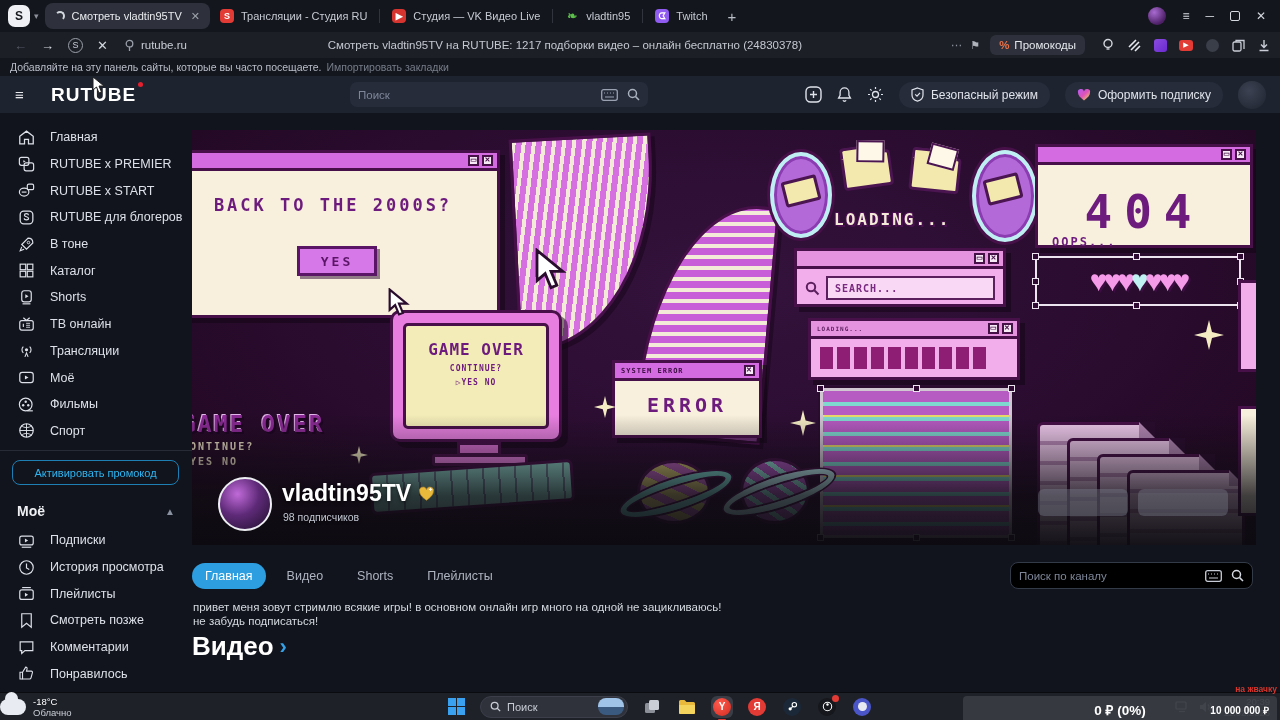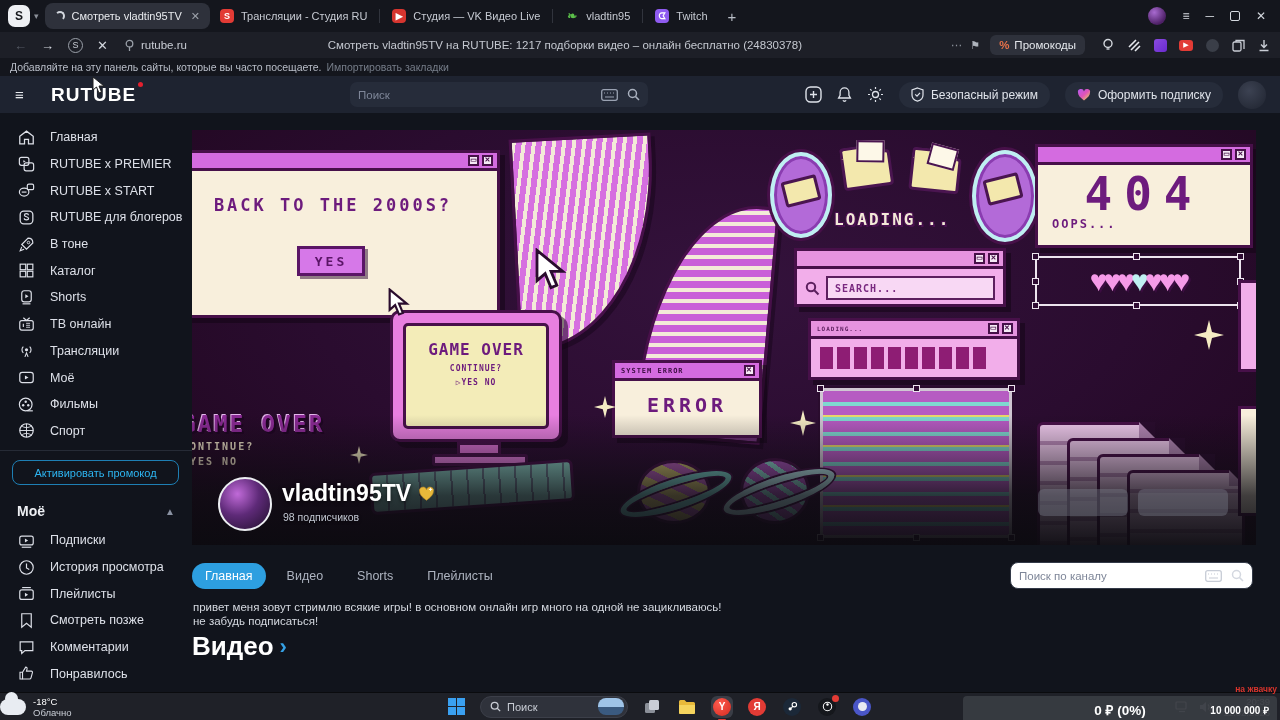--- a/index.html
+++ b/index.html
@@ -74,21 +74,21 @@
   .bw { position:absolute; border:3px solid #471049; background:#f8efdc; box-shadow:5px 5px 0 rgba(15,3,18,.5); }
   .bw-title { height:18px; background:#d46be0; border-bottom:3px solid #471049; display:flex; align-items:center; justify-content:flex-end; gap:3px; padding:0 4px; }
   .bw-title.lefttxt { justify-content:space-between; padding-left:6px; }
   .bw-btn { width:11px; height:11px; background:#f5eaf6; border:2px solid #471049; color:#471049; font-size:7px; line-height:6px; text-align:center; font-weight:bold; }
   .bw-pink { background:#f2aeea; }
   .bw-pink .bw-title { background:#e693df; }
   .purple-txt { color:#6d1b7d; }
 
   .w2000 { left:-26px; top:20px; width:334px; height:168px; }
   .w2000 .msg { text-align:center; margin-top:24px; font-size:17px; letter-spacing:3px; }
-  .yes-btn { position:absolute; left:128px; top:93px; width:68px; height:30px; background:#d678e8; border:3px solid #5a1566; box-shadow:3px 3px 0 rgba(40,6,46,.5); color:#5a1566; font-size:13px; letter-spacing:3px; display:flex; align-items:center; justify-content:center; }
+  .yes-btn { position:absolute; left:128px; top:93px; width:80px; height:30px; background:#d678e8; border:3px solid #5a1566; box-shadow:3px 3px 0 rgba(40,6,46,.5); color:#5a1566; font-size:13px; letter-spacing:3px; display:flex; align-items:center; justify-content:center; }
 
   .wmail { left:-12px; top:178px; width:168px; height:103px; }
   .envelope { position:absolute; left:42px; top:12px; width:58px; height:38px; background:#f5ecb0; border:3px solid #4a1550; }
   .envelope:before { content:""; position:absolute; left:-2px; top:-2px; border-left:27px solid transparent; border-right:27px solid transparent; border-top:18px solid #ecdf96; }
   .envelope:after { content:""; position:absolute; right:-8px; top:-9px; width:10px; height:10px; border-radius:50%; background:#e05a8a; border:2px solid #4a1550; }
   .wmail .msg { position:absolute; left:0; width:100%; text-align:center; top:56px; font-size:11px; letter-spacing:1px; }
 
   .gameover-txt { position:absolute; left:-10px; top:281px; width:230px; text-align:left; }
   .gameover-txt .big { font-size:23px; letter-spacing:2px; color:#8a2a94; text-shadow:2px 2px 0 #1e0522, -1px -1px 0 #e3b6ea; }
   .gameover-txt .small { font-size:10px; color:#efe3c8; letter-spacing:2px; margin-top:4px; }
@@ -115,21 +115,21 @@
 
   .folder { position:absolute; width:50px; height:36px; background:#f3e8ad; border:3px solid #4a1550; border-radius:4px; }
   .folder:before { content:""; position:absolute; left:-3px; top:-10px; width:22px; height:8px; background:#f3e8ad; border:3px solid #4a1550; border-bottom:none; border-radius:4px 4px 0 0; }
   .folder:after { content:""; position:absolute; right:2px; top:-14px; width:24px; height:18px; background:#fdf8e8; border:2px solid #4a1550; transform:rotate(9deg); }
   .f1 { left:650px; top:22px; transform:rotate(-8deg); }
   .f2 { left:718px; top:26px; transform:rotate(6deg); }
 
   .loading-txt { position:absolute; left:642px; top:80px; font-size:16px; letter-spacing:2px; color:#f3ead8; text-shadow:2px 2px 0 #4a1050, -1px -1px 0 #4a1050, 1px -1px 0 #4a1050, -1px 1px 0 #4a1050; }
 
   .w404 { left:843px; top:14px; width:218px; height:104px; }
-  .w404 .num { text-align:center; font-size:46px; letter-spacing:12px; margin-top:2px; }
+  .w404 .num { text-align:center; font-size:46px; letter-spacing:12px; margin-top:20px; }
   .w404 .oops { font-size:12px; letter-spacing:2px; margin-left:14px; margin-top:-4px; }
 
   .wsearch { left:602px; top:118px; width:212px; height:59px; }
   .wsearch .row { display:flex; align-items:center; gap:6px; padding:7px 8px 0 8px; }
   .sfield { flex:1; height:24px; background:#f8d8f4; border:2px solid #5c1f5e; display:flex; align-items:center; padding-left:7px; font-size:10px; letter-spacing:1px; color:#7a2a80; }
 
   .hearts-sel { position:absolute; left:843px; top:126px; width:206px; height:50px; border:2px solid #ece4ee; display:flex; align-items:center; justify-content:center; }
   .hearts-sel .hr { font-size:30px; line-height:30px; letter-spacing:-4px; color:#f59ae8; text-shadow:2px 2px 0 #3c0d42; }
   .hearts-sel .cy { color:#bff0f2; }
   .handle { position:absolute; width:7px; height:7px; background:#2f0b33; border:1.5px solid #ece4ee; }
@@ -156,21 +156,21 @@
 
   .ch-avatar { position:absolute; left:26px; top:347px; width:54px; height:54px; border-radius:50%; border:2px solid #eceef2; background:radial-gradient(circle at 35% 30%, #c06ad8 0%, #5e2a78 45%, #2a1438 90%); z-index:6; }
   .ch-name { position:absolute; left:90px; top:350px; z-index:6; color:#fff; font-size:23px; font-weight:bold; text-shadow:0 1px 4px rgba(0,0,0,.65); display:flex; align-items:center; gap:7px; }
   .ch-subs { position:absolute; left:91px; top:381px; z-index:6; color:#c2c7d2; font-size:10.5px; text-shadow:0 1px 3px rgba(0,0,0,.65); }
   .skel-btn { position:absolute; top:359px; width:90px; height:27px; border-radius:6px; background:rgba(125,131,145,.38); z-index:6; }
 
   
   .chtabs { position:absolute; left:0; top:449px; height:27px; display:flex; align-items:center; gap:8px; }
   .chtab { color:#aeb4c0; font-size:12.5px; padding:6px 13px; }
   .chtab.active { background:#2d9fe0; color:#fff; border-radius:15px; }
-  .ch-search { position:absolute; left:818px; top:449px; width:243px; height:27px; background:#ffffff; border:1px solid #333a48; border-radius:8px; display:flex; align-items:center; padding:12px 8px; }
+  .ch-search { position:absolute; left:818px; top:449px; width:243px; height:27px; background:#000000; border:1px solid #333a48; border-radius:8px; display:flex; align-items:center; padding:12px 8px; }
   .ch-search .ph { flex:1; color:#7e8698; font-size:11.5px; }
 
   .descr { position:absolute; left:1px; top:488px; color:#d5d9e0; font-size:11.5px; line-height:13.5px; }
   .vhdr { position:absolute; left:0px; top:518px; color:#fff; font-size:26px; font-weight:bold; display:flex; align-items:center; gap:6px; }
   .vhdr .chev { color:#35a1e6; font-size:22px; font-weight:bold; }
 
   
   .don-label { position:absolute; right:3px; top:571px; color:#d8342c; font-size:8.5px; font-weight:bold; z-index:9; }
   .don-bar { position:absolute; left:771px; top:583px; width:314px; height:28px; background:rgba(56,59,66,.94); border-radius:4px; z-index:9; display:flex; align-items:center; }
   .don-cur { position:absolute; left:0; width:100%; text-align:center; color:#fff; font-weight:bold; font-size:13.5px; }

